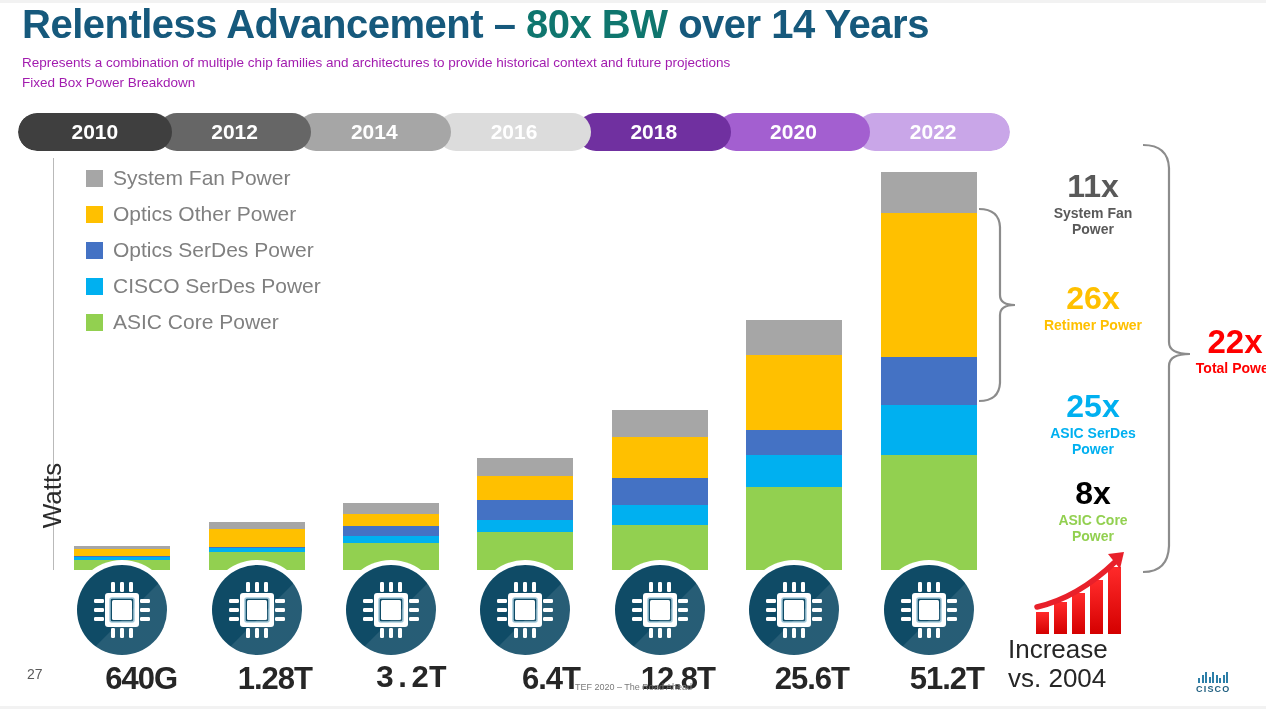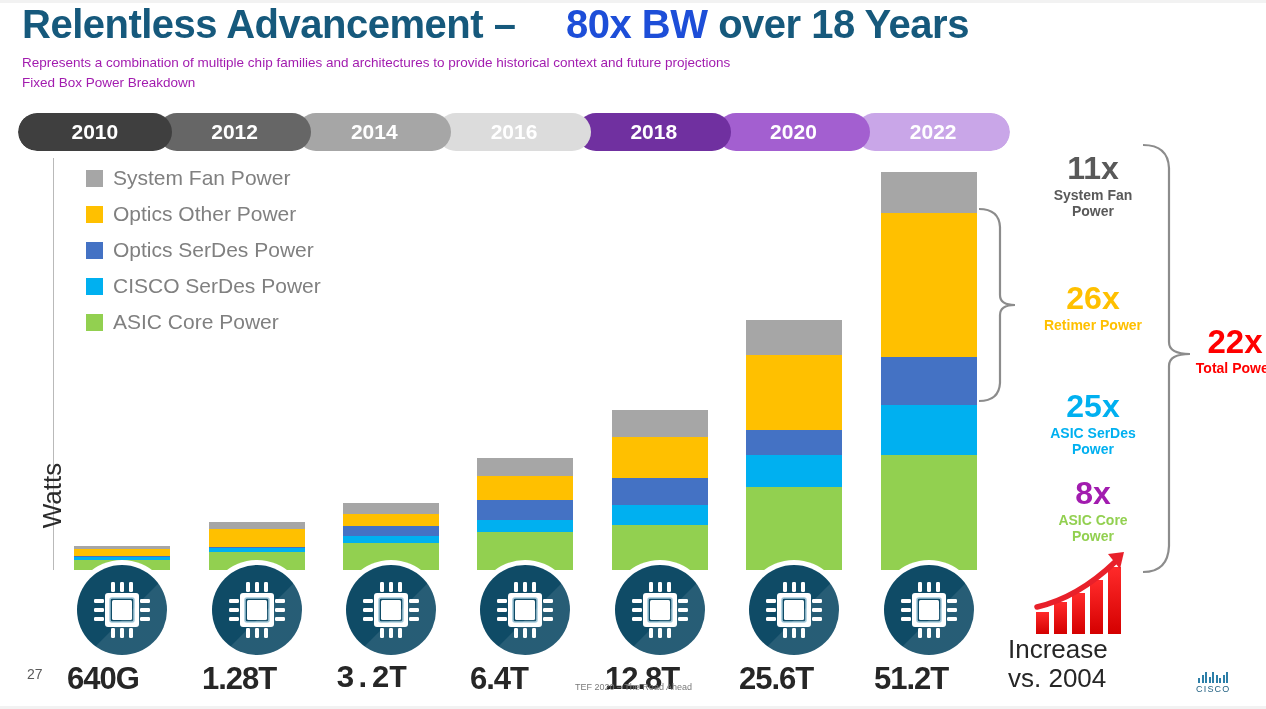--- a/index.html
+++ b/index.html
@@ -14,21 +14,21 @@
   .frame-edge{position:absolute;left:0;right:0;height:3px;background:#f2f2f2;}
   .frame-edge.top{top:0;}
   .frame-edge.bottom{bottom:0;}
 
   
   #title{
     position:absolute;left:22px;top:2px;
     font-size:40px;font-weight:bold;letter-spacing:-0.5px;
     color:#16597c;white-space:nowrap;
   }
-  #title .hl{color:#1d4ed8;margin-left:40px;}
+  #title .hl{color:#0f766e;}
   .sub{
     position:absolute;left:22px;
     font-size:13.5px;color:#a21caf;font-weight:normal;white-space:nowrap;
   }
   #sub1{top:55px;}
   #sub2{top:75px;}
   #sub3{top:94px;}
 
   
   #timeline{
@@ -58,21 +58,21 @@
   .lg-sw{width:17px;height:17px;margin-right:10px;flex:0 0 auto;}
   .lg-txt{font-size:21px;color:#808080;white-space:nowrap;}
 
   
   #bars{position:absolute;left:0;top:0;width:1010px;height:420px;}
   .bar{position:absolute;bottom:0;width:96px;display:flex;flex-direction:column;justify-content:flex-end;}
   .seg{width:100%;}
 
   
   #chips{position:absolute;left:0;top:565px;width:1010px;height:145px;}
-  .chipwrap{position:absolute;width:110px;text-align:left;}
+  .chipwrap{position:absolute;width:110px;text-align:right;}
   .chip{
     width:90px;height:90px;border-radius:50%;
     background:#0f4b66;margin:0 auto;position:relative;
     box-shadow:0 0 0 5px #ffffff;
   }
   .chip .shade{
     position:absolute;inset:0;border-radius:50%;
     background:linear-gradient(135deg, rgba(255,255,255,0) 55%, rgba(255,255,255,0.10) 56%);
   }
   .chip svg{position:absolute;left:50%;top:50%;transform:translate(-50%,-50%);}
@@ -98,32 +98,32 @@
     position:absolute;left:1008px;top:635px;width:160px;
     font-size:26px;color:#262626;line-height:1.12;text-align:left;
   }
 
   
   #pagenum{position:absolute;left:27px;top:666px;font-size:14px;color:#5a5a5a;}
   #footnote{position:absolute;left:575px;top:682px;font-size:9px;color:#7a7a7a;white-space:nowrap;}
   #cisco{position:absolute;left:1196px;top:672px;text-align:center;}
   #cisco .bars{display:flex;align-items:flex-end;justify-content:center;height:11px;gap:1.5px;}
   #cisco .bars i{display:block;width:2px;background:#2d7fa8;}
-  #cisco .nm{font-size:9px;letter-spacing:1.2px;color:#1f5f80;font-weight:normal;margin-top:1px;}
+  #cisco .nm{font-size:9px;letter-spacing:1.2px;color:#1f5f80;font-weight:bold;margin-top:1px;}
 </style>
 </head>
 <body>
 
 <div id="slide">
 
   <div class="frame-edge top"></div>
   <div class="frame-edge bottom"></div>
 
   <div id="title">
-    <span>Relentless Advancement – </span><span class="hl">80x BW</span><span> over 18 Years</span>
+    <span>Relentless Advancement – </span><span class="hl">80x BW</span><span> over 14 Years</span>
   </div>
   <div class="sub" id="sub1">Represents a combination of multiple chip families and architectures to provide historical context and future projections</div>
   <div class="sub" id="sub2">Fixed Box Power Breakdown</div>
 
   <div id="timeline">
       <div class="tl-seg" style="z-index: 10;">
         <div class="tl-cap" style="background: rgb(63, 63, 63);"></div>
         <span>2010</span>
       </div>
       <div class="tl-seg" style="z-index: 9;">
@@ -403,39 +403,39 @@
     <rect x="21" y="21" width="20" height="20" rx="1.5" fill="#ffffff"></rect>
   </svg>
           <div class="shade"></div>
         </div>
         <div class="bwlabel">51.2T</div>
       </div>
     </div>
 
   <div id="annot">
 
-    <div class="an" id="an-fan" style="left:18px;top:2px;">
+    <div class="an" id="an-fan" style="left:18px;top:20px;">
       <div class="big" style="color: rgb(89, 89, 89);">11x</div>
       <div class="small" style="color: rgb(89, 89, 89);">System Fan</div>
       <div class="small" style="margin-top: 0px; color: rgb(89, 89, 89);">Power</div>
     </div>
 
     <div class="an" id="an-optics" style="left:18px;top:132px;">
       <div class="big" style="color: rgb(255, 192, 0);">26x</div>
       <div class="small" style="color: rgb(255, 192, 0);">Retimer Power</div>
     </div>
 
     <div class="an" id="an-serdes" style="left:18px;top:240px;">
       <div class="big" style="color: rgb(0, 176, 240);">25x</div>
       <div class="small" style="color: rgb(0, 176, 240);">ASIC SerDes</div>
       <div class="small" style="margin-top: 0px; color: rgb(0, 176, 240);">Power</div>
     </div>
 
     <div class="an" id="an-core" style="left:18px;top:327px;">
-      <div class="big" style="color: #a21caf;">8x</div>
+      <div class="big" style="color: #000000;">8x</div>
       <div class="small" style="color: rgb(146, 208, 80);">ASIC Core</div>
       <div class="small" style="margin-top: 0px; color: rgb(146, 208, 80);">Power</div>
     </div>
 
     <div id="an-total">
       <div class="big">22x</div>
       <div class="small">Total Power</div>
     </div>
 
     <svg class="brace" style="left:-33px;top:55px;" width="40" height="200" viewBox="0 0 40 200">

